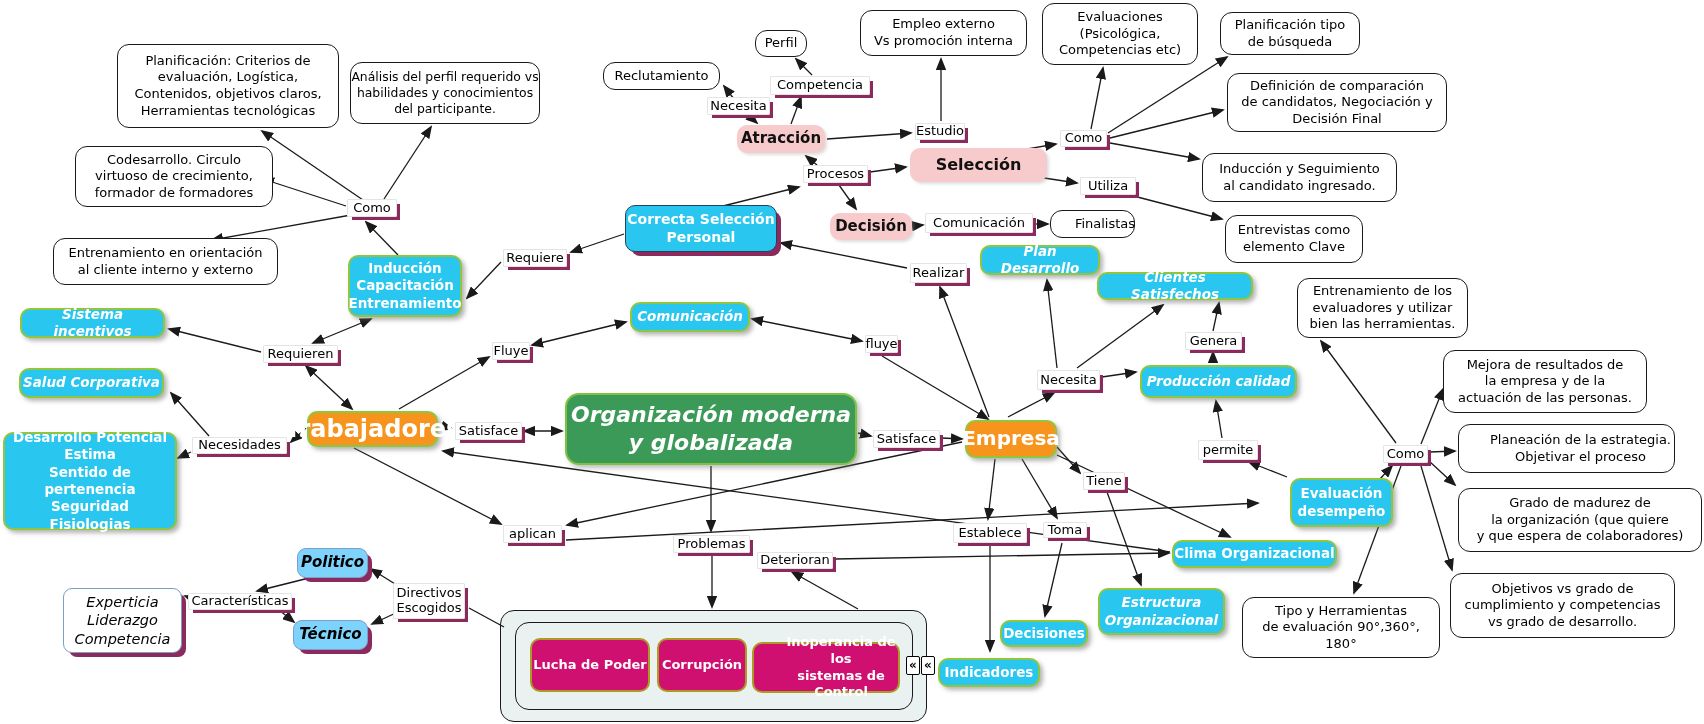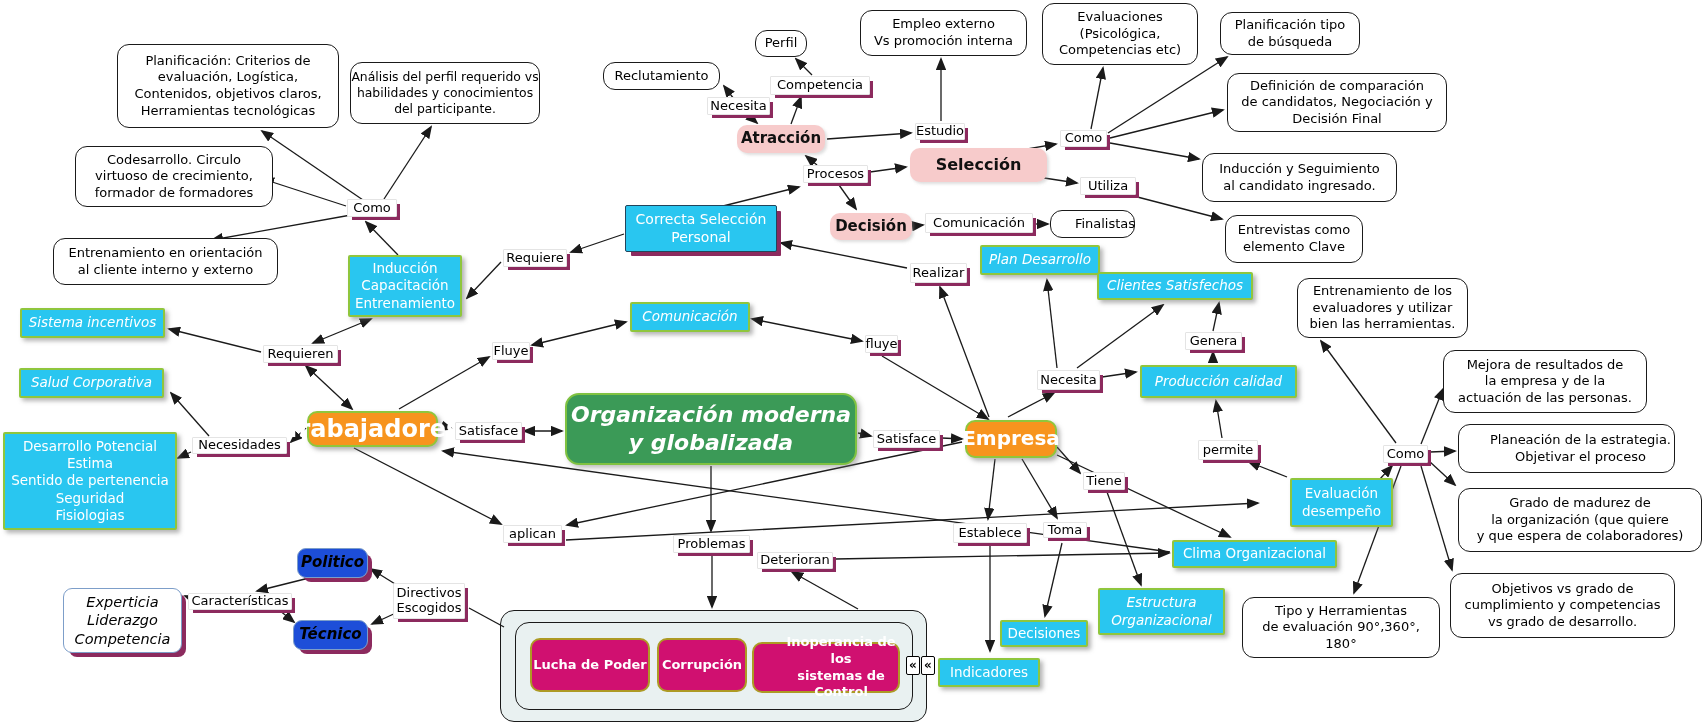--- a/index.html
+++ b/index.html
@@ -8,35 +8,35 @@
     --cont:#E9F1F1; --line:#1a1a1a;
   }
   html,body{margin:0;padding:0;background:#fff;}
   #canvas{position:relative;width:1704px;height:724px;overflow:hidden;background:#fff;
           font-family:"DejaVu Sans","Liberation Sans",sans-serif;}
   #under,#nodes{position:absolute;left:0;top:0;width:100%;height:100%;}
   #edges{position:absolute;left:0;top:0;}
   .nd{position:absolute;display:flex;align-items:center;justify-content:center;text-align:center;
       white-space:pre-line;box-sizing:border-box;line-height:1.28;}
   .w{background:#fff;border:1.6px solid #1a1a1a;border-radius:12px;font-size:13px;color:#000;}
-  .c,.ci,.cs{background:var(--cyan);border:2px solid var(--lime);border-radius:2px;color:#fff;
-      font-weight:normal;font-size:13.5px;box-shadow:3px 3px 4px rgba(110,110,110,.5);}
+  .c,.ci,.cs{background:var(--cyan);border:2px solid var(--lime);border-radius:10px;color:#fff;
+      font-weight:bold;font-size:13.5px;box-shadow:3px 3px 4px rgba(110,110,110,.5);}
   .ci{font-style:italic;}
   .cs{border:1.6px solid #23455c;box-shadow:5px 5px 0 -1px var(--purple);font-size:14px;}
   .o{background:var(--orange);border:2px solid var(--lime);border-radius:10px;color:#fff;
       font-weight:bold;box-shadow:3px 3px 4px rgba(110,110,110,.5);}
   .g{background:var(--green);border:2.5px solid var(--limeg);border-radius:14px;color:#fff;
       font-weight:bold;font-style:italic;box-shadow:3px 3px 5px rgba(110,110,110,.45);}
   .p{background:var(--pink);border-radius:10px;color:#111;font-weight:bold;
       box-shadow:2px 2px 3px rgba(160,160,160,.35);}
   .m{background:var(--magenta);border:2px solid var(--olive);border-radius:10px;color:#fff;
       font-weight:bold;font-size:13px;}
   .l{background:#fff;border:1px solid #e4e4e4;color:#000;font-size:13px;
       box-shadow:4px 4px 0 -1px var(--purple);border-radius:1px;line-height:1.15;}
-  .b{background:#1d4ed8;border:1.6px solid var(--blue);border-radius:9px;font-weight:bold;
+  .b{background:#7dd3fc;border:1.6px solid var(--blue);border-radius:9px;font-weight:bold;
       font-style:italic;font-size:15px;color:#000;box-shadow:5px 5px 0 -1px var(--purple);}
   .bi{background:#fff;border:1.6px solid var(--blue);border-radius:9px;font-style:italic;
       font-size:14.5px;color:#000;box-shadow:5px 5px 0 -1px var(--purple);}
   .box{background:var(--cont);border:1.6px solid #1a1a1a;border-radius:14px;}
   .ch{background:#fff;border:1.5px solid #000;font-size:12px;font-weight:bold;border-radius:2px;
       color:#000;}
   .edge{stroke:var(--line);stroke-width:1.3px;fill:none;}
 </style>
 </head>
 <body>

